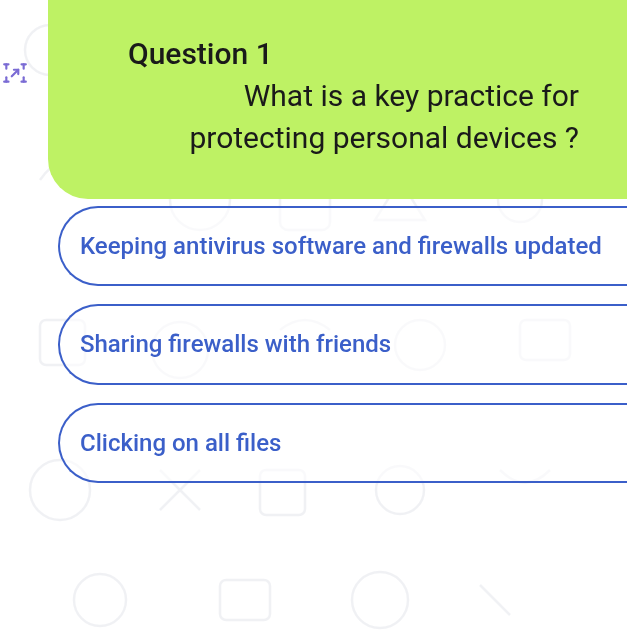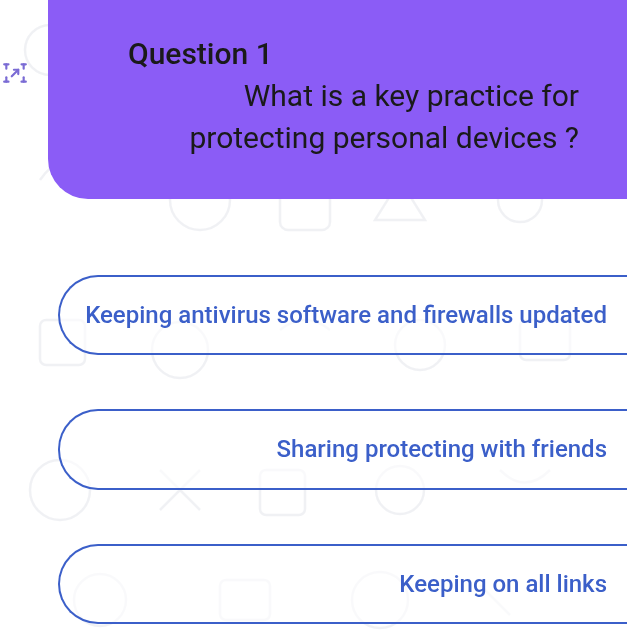--- a/index.html
+++ b/index.html
@@ -33,25 +33,25 @@
     }
     .corner-icon {
       position: absolute;
       top: 60px;
       left: 2px;
       width: 26px;
       height: 26px;
       z-index: 2;
     }
     .question-box {
-      background: #8b5cf6;
+      background: #bef264;
       border-radius: 0 0 0 40px;
       padding: 36px 48px 40px 80px;
       margin-left: 48px;
-      margin-bottom: 40px;
+      margin-bottom: 7px;
     }
     .question-label {
       font-size: 30px;
       font-weight: 500;
       color: #1a1a1a;
       margin-bottom: 4px;
     }
     .question-text {
       font-size: 30px;
       font-weight: 400;
@@ -74,22 +74,21 @@
       text-align: center;
       color: #3b5fc9;
       font-size: 24px;
       font-weight: 500;
       cursor: pointer;
       background: rgba(255,255,255,0.6);
       line-height: 1.35;
       min-height: 76px;
       display: flex;
       align-items: center;
-      justify-content: flex-end;
-      margin-top: 36px;
+      justify-content: flex-start;
     }
   </style>
 </head>
 <body>
 
 <div class="bg-pattern">
   <svg viewBox="0 0 627 632">
     <g stroke="#1a2a5c" stroke-width="2.5" fill="none">
       <circle cx="50" cy="50" r="25"></circle>
         <rect x="140" y="20" width="40" height="50" rx="6"></rect>
@@ -141,19 +140,19 @@
   <div class="question-box">
     <div class="question-label">Question 1</div>
     <div class="question-text">What is a key practice for protecting personal devices ?</div>
   </div>
 
   <div class="options">
     <div class="option">
       <span>Keeping antivirus software and firewalls updated</span>
     </div>
     <div class="option">
-      <span>Sharing protecting with friends</span>
+      <span>Sharing firewalls with friends</span>
     </div>
     <div class="option">
-      <span>Keeping on all links</span>
+      <span>Clicking on all files</span>
     </div>
   </div>
 </div>
 
 </body></html>

